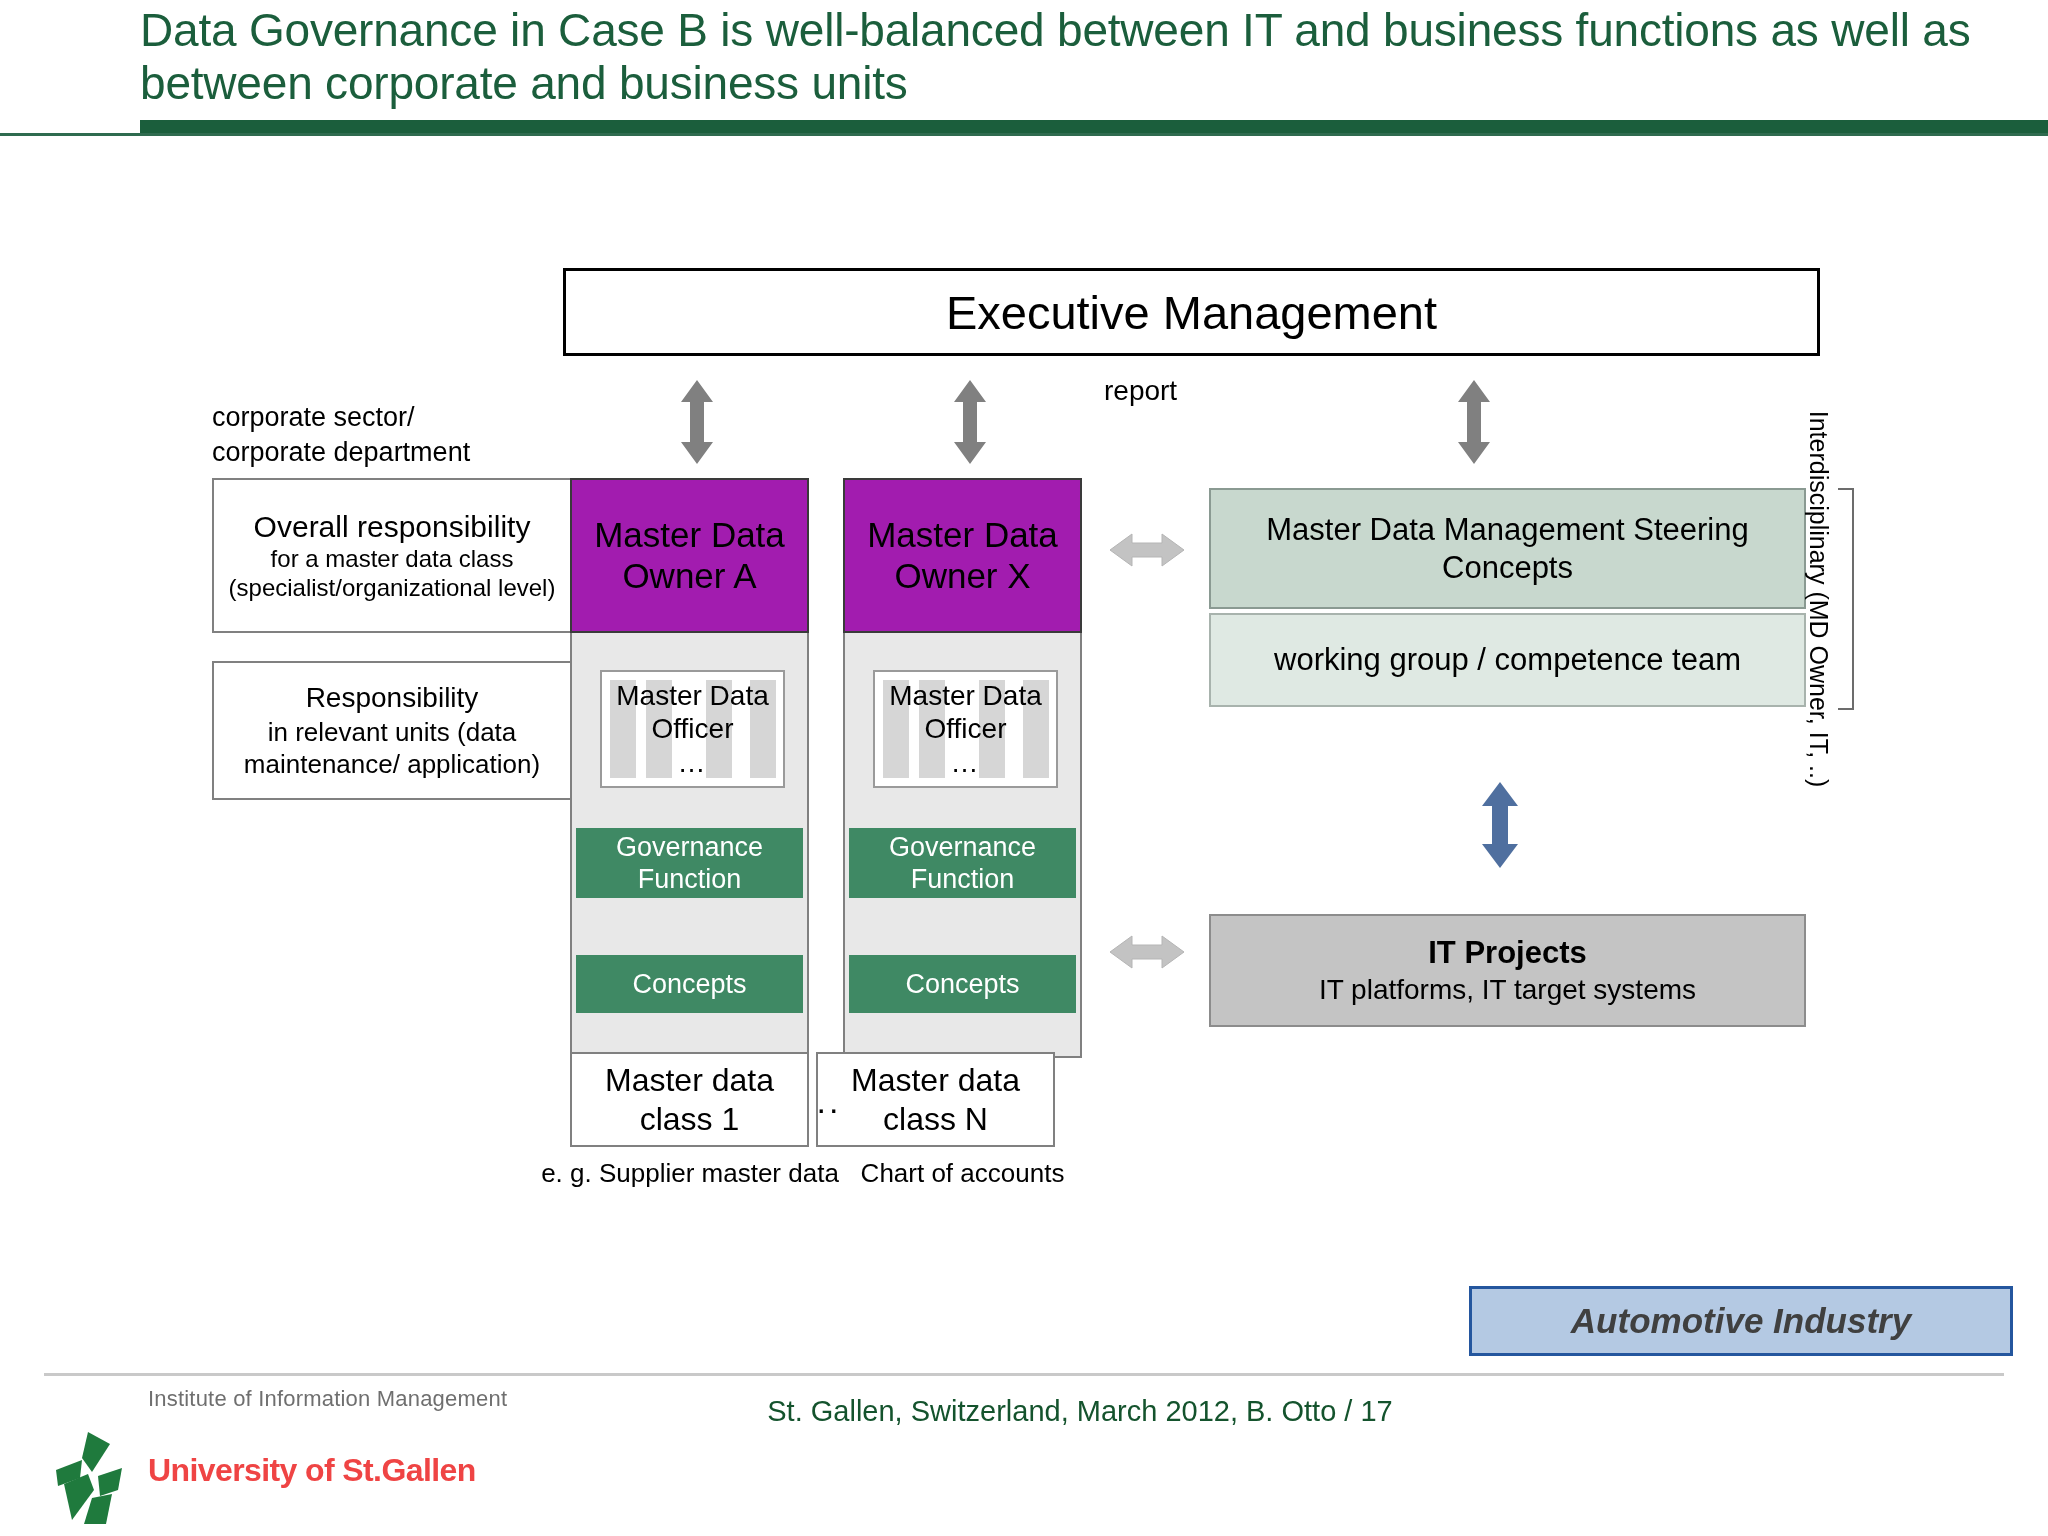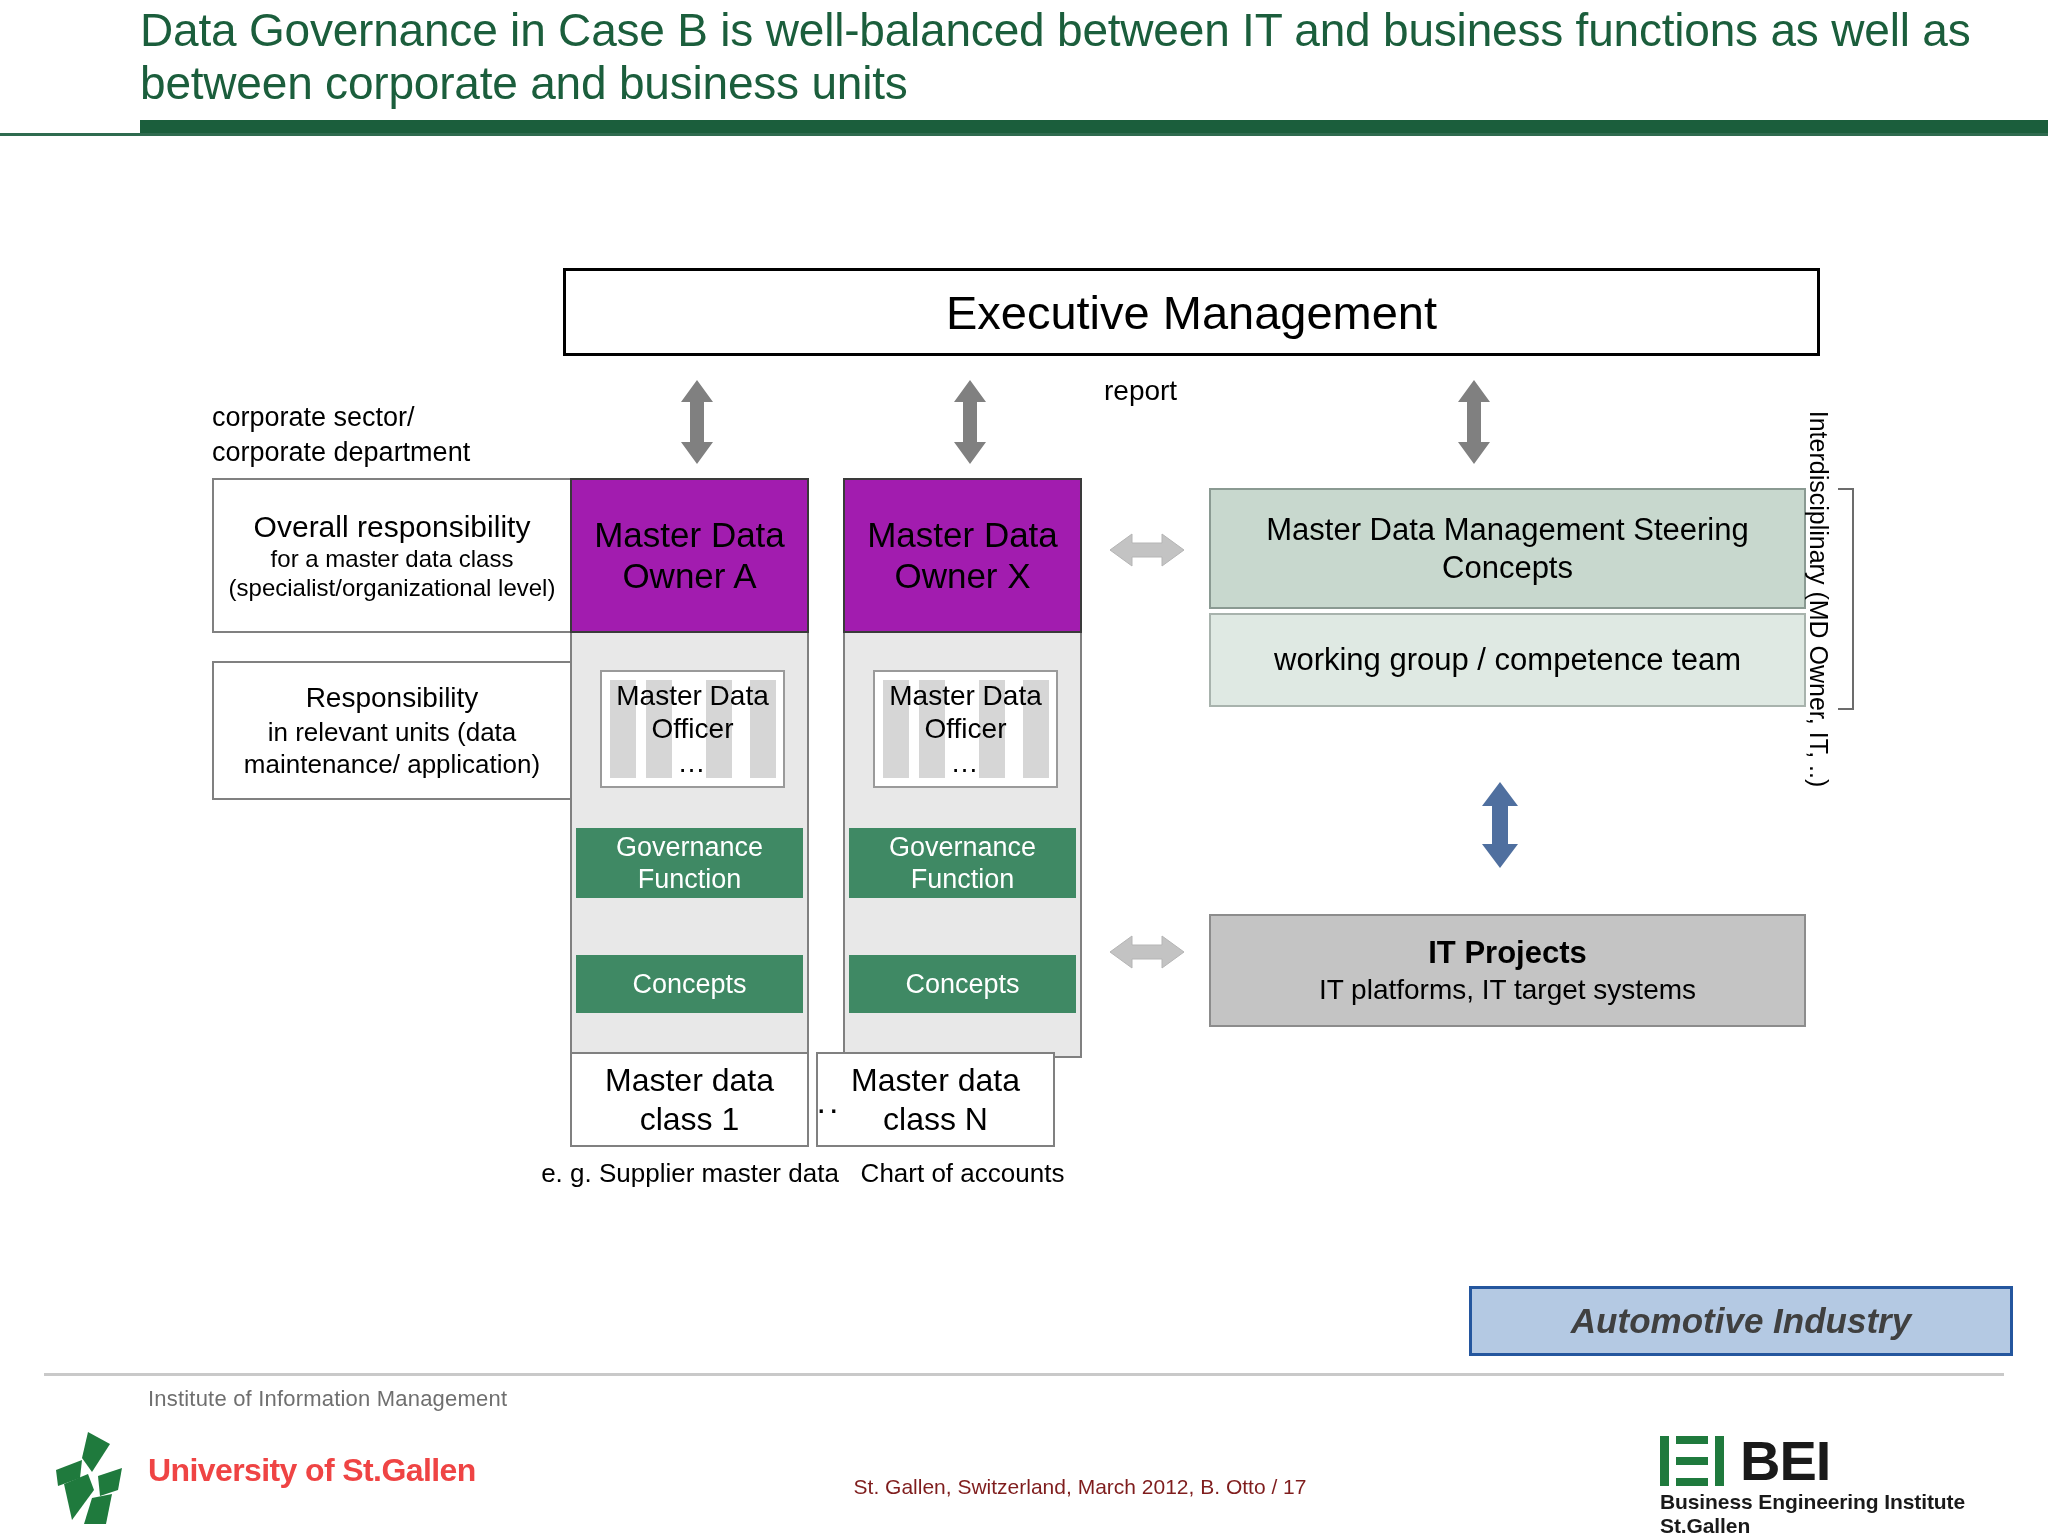--- a/index.html
+++ b/index.html
@@ -315,25 +315,25 @@
     color: #ef4444;
     letter-spacing: -0.6px;
   }
   #usg-mark {
     position: absolute;
     left: 48px; top: 1428px;
     width: 92px; height: 98px;
   }
   #footer-center {
     position: absolute;
-    left: 700px; top: 1475px;
+    left: 700px; top: 1395px;
     width: 760px;
     text-align: center;
-    font-size: 21px;
-    color: #7f1d1d;
+    font-size: 29px;
+    color: #14532d;
   }
   #bei-logo {
     position: absolute;
     left: 1660px; top: 1432px;
     width: 370px; height: 86px;
   }
   #bei-mark {
     position: absolute;
     left: 0px; top: 4px;
     width: 68px; height: 50px;
@@ -488,25 +488,14 @@
     <path d="M8 42 L34 32 L32 50 L10 58 Z" fill="#1f7a3d"></path>
     <path d="M40 4 L62 16 L44 44 L34 30 Z" fill="#1f7a3d"></path>
     <path d="M16 56 L40 46 L46 62 L24 92 Z" fill="#1f7a3d"></path>
     <path d="M50 48 L74 40 L70 62 L52 68 Z" fill="#1f7a3d"></path>
     <path d="M44 70 L64 66 L58 96 L36 96 Z" fill="#1f7a3d"></path>
   </svg>
   <div id="usg-logo-text">University of St.Gallen</div>
 
   <div id="footer-center">St. Gallen, Switzerland, March 2012, B. Otto / 17</div>
 
-  <div id="bei-logo">
-    <svg id="bei-mark" viewBox="0 0 68 50">
-      <rect x="0" y="0" width="9" height="50" fill="#1f7a3d"></rect>
-      <rect x="16" y="0" width="32" height="8" fill="#1f7a3d"></rect>
-      <rect x="16" y="21" width="32" height="8" fill="#1f7a3d"></rect>
-      <rect x="16" y="42" width="32" height="8" fill="#1f7a3d"></rect>
-      <rect x="55" y="0" width="9" height="50" fill="#1f7a3d"></rect>
-    </svg>
-    <div id="bei-word">BEI</div>
-    <div id="bei-sub">Business Engineering Institute St.Gallen</div>
-  </div>
 
 </div>
 
 </body></html>

